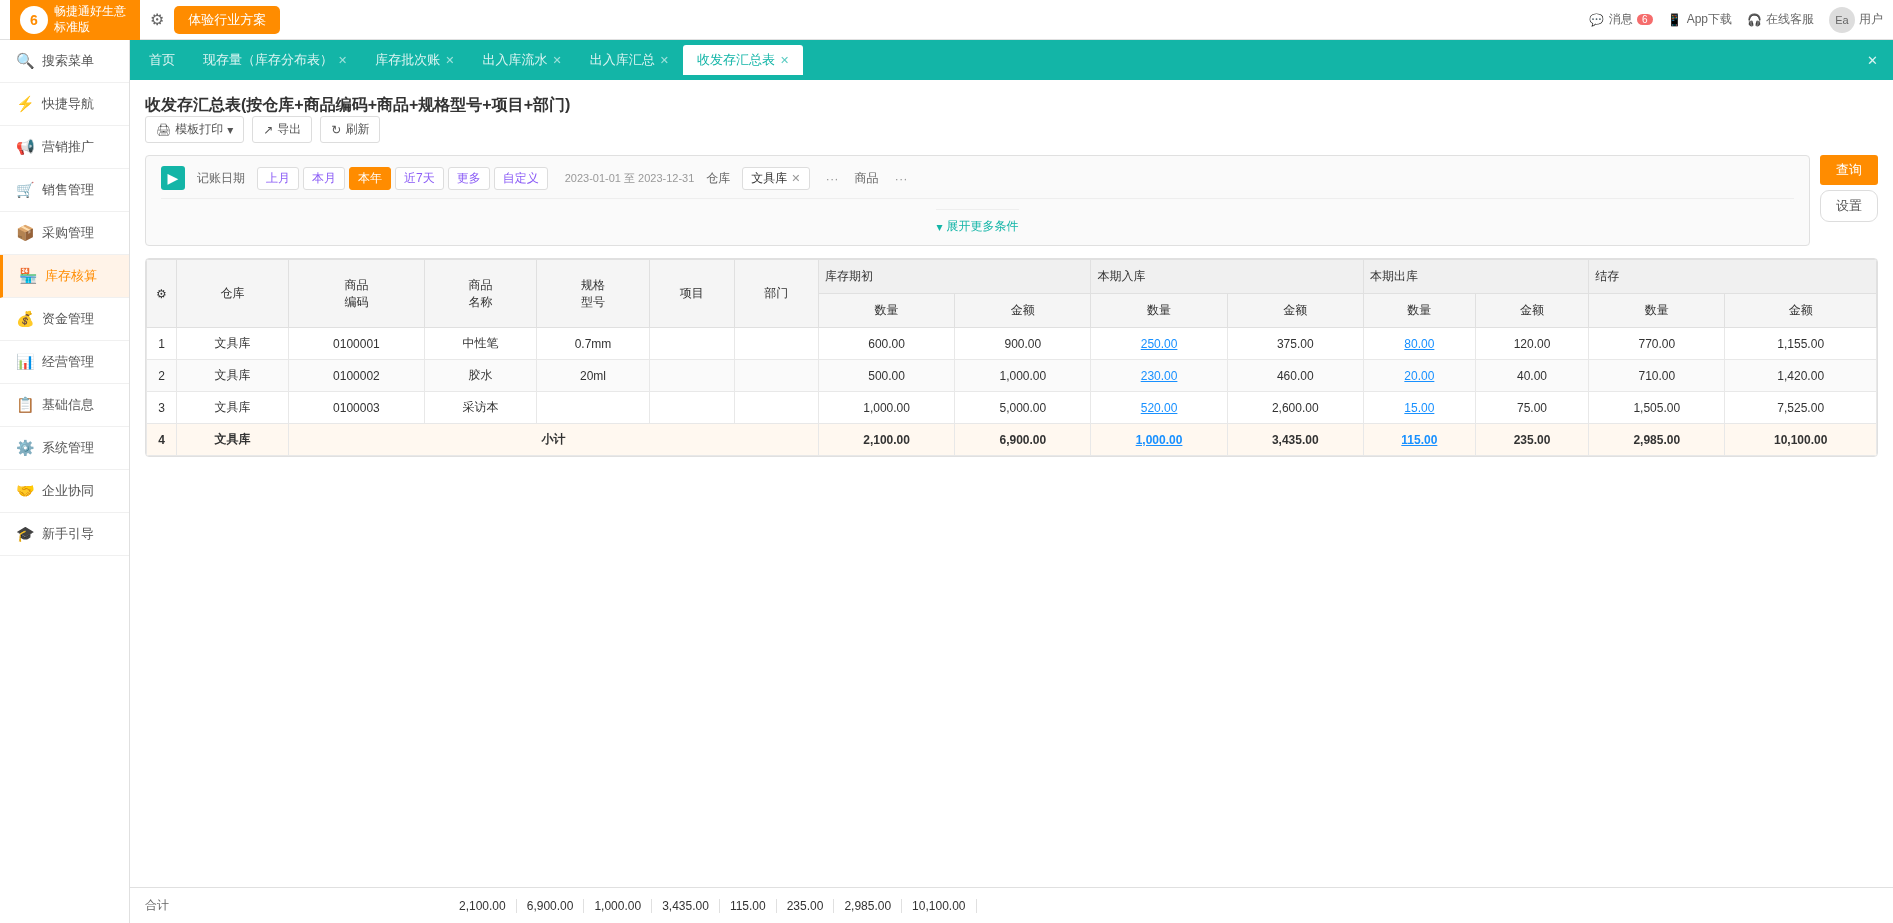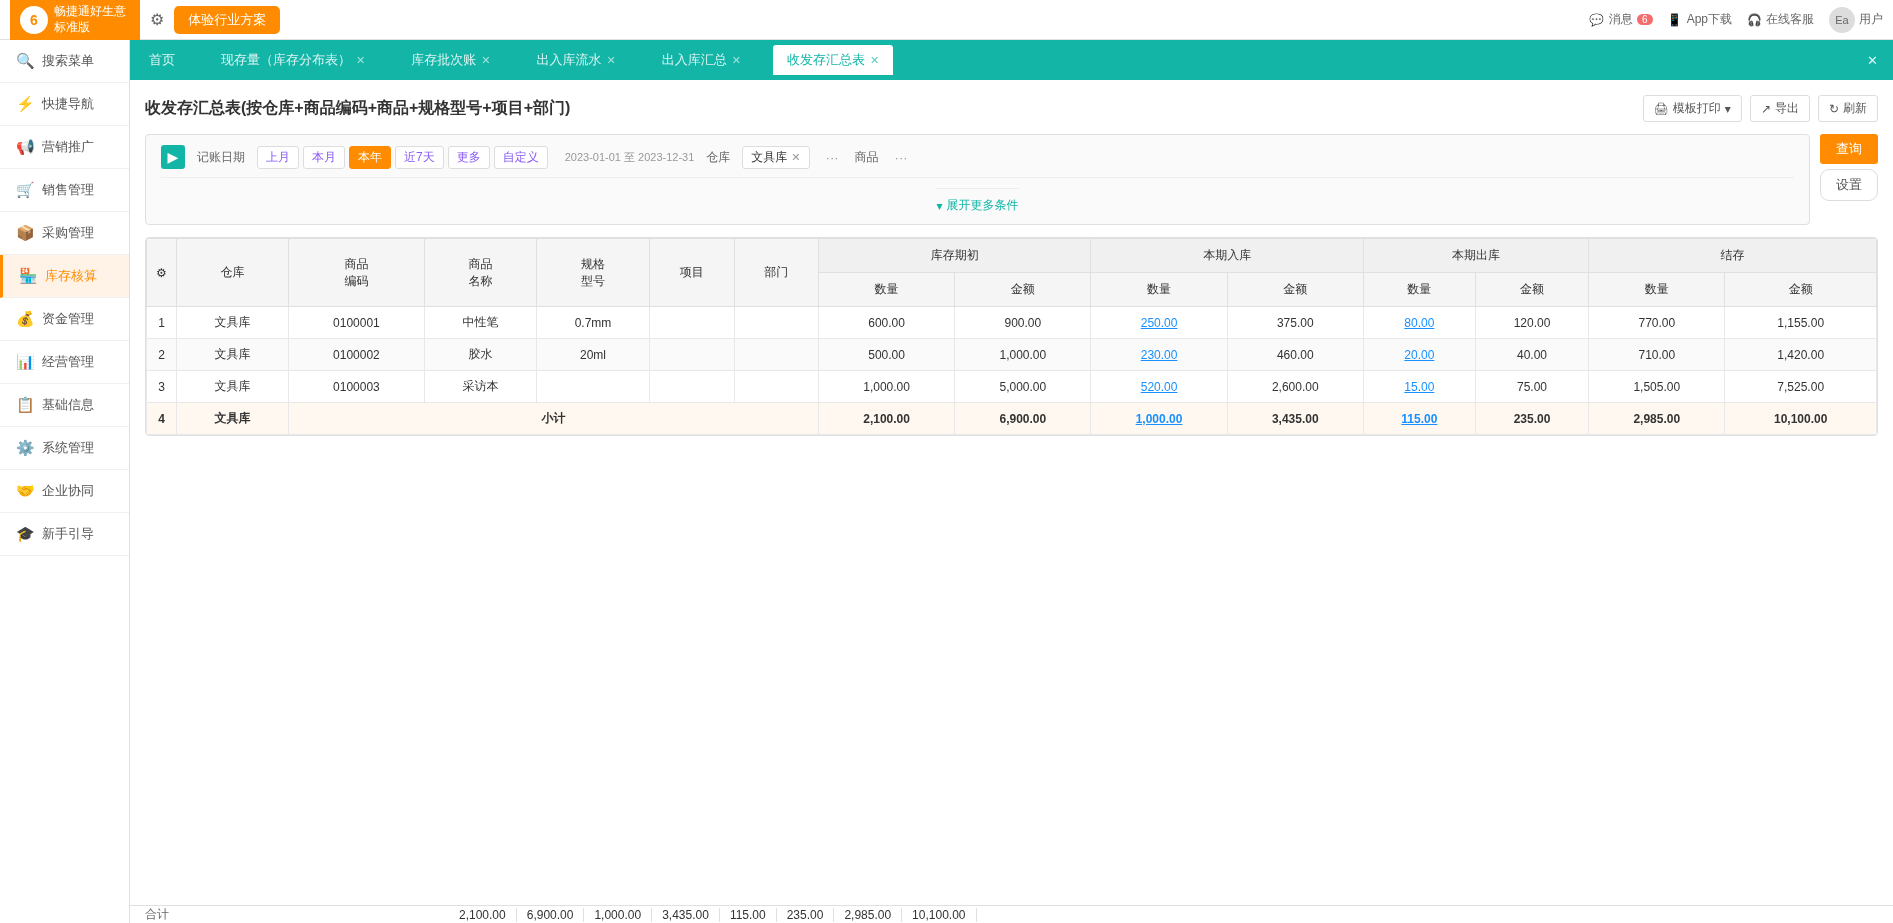--- a/index.html
+++ b/index.html
@@ -24,31 +24,31 @@
     
     .sidebar { width: 130px; background: #fff; border-right: 1px solid #e0e0e0; display: flex; flex-direction: column; overflow-y: auto; }
     .sidebar-item { display: flex; align-items: center; gap: 8px; padding: 12px 16px; cursor: pointer; color: #555; font-size: 13px; border-bottom: 1px solid #f0f0f0; }
     .sidebar-item.active { background: #fff3e8; color: #ff8c00; border-left: 3px solid #ff8c00; }
     .sidebar-icon { font-size: 15px; width: 18px; text-align: center; }
 
     
     .content-area { flex: 1; display: flex; flex-direction: column; overflow: hidden; }
 
     
-    .tab-bar { height: 40px; background: #13b5a7; display: flex; align-items: center; padding: 0 5px; gap: 18px; flex-shrink: 0; }
+    .tab-bar { height: 40px; background: #13b5a7; display: flex; align-items: center; padding: 0 5px; gap: 0; flex-shrink: 0; }
     .tab { display: flex; align-items: center; gap: 5px; padding: 6px 14px; color: rgba(255,255,255,0.85); cursor: pointer; font-size: 13px; border-radius: 3px 3px 0 0; white-space: nowrap; }
     .tab.active { background: #fff; color: #13b5a7; }
     .tab-close { font-size: 11px; color: inherit; opacity: 0.7; }
     .close-main { margin-left: auto; color: rgba(255,255,255,0.85); padding: 5px 10px; cursor: pointer; }
 
     
     .page-content { flex: 1; overflow-y: auto; background: #fff; padding: 15px; }
 
     
-    .page-header { display: flex; align-items: center; justify-content: space-between; margin-bottom: 12px; }
+    .page-header { display: flex; justify-content: space-between; margin-bottom: 12px; flex-direction: column; }
     .page-title { font-size: 16px; font-weight: bold; color: #333; }
     .header-actions { display: flex; align-items: center; gap: 8px; }
     .header-btn { display: flex; align-items: center; gap: 4px; padding: 4px 10px; border: 1px solid #ddd; border-radius: 3px; cursor: pointer; font-size: 12px; color: #555; background: #fff; }
     .query-btn { background: #ff8c00; color: #fff; border: none; padding: 6px 16px; border-radius: 3px; cursor: pointer; font-size: 13px; }
     .settings-btn { background: #fff; color: #555; border: 1px solid #ddd; padding: 6px 12px; border-radius: 9px; cursor: pointer; font-size: 13px; }
     .filter-arrow { width: 24px; height: 24px; background: #13b5a7; color: #fff; border-radius: 3px; display: flex; align-items: center; justify-content: center; cursor: pointer; font-size: 14px; }
     .filter-label { color: #666; font-size: 12px; white-space: nowrap; }
     .date-btns { display: flex; gap: 4px; align-items: center; }
     .date-btn { padding: 2px 8px; border: 1px solid #ddd; border-radius: 3px; cursor: pointer; font-size: 12px; color: #8b5cf6; background: #fff; }
     .date-btn.active { background: #ff8c00; color: #fff; border-color: #ff8c00; }
@@ -69,24 +69,24 @@
     td { padding: 7px 6px; text-align: center; border: 1px solid #e8e8e8; color: #333; white-space: nowrap; }
     tbody tr:nth-child(even) { background: #fafafa; }
     .subtotal-row { background: #fff8f0 !important; font-weight: bold; }
     .subtotal-row td { color: #333; }
     .link-val { color: #1890ff; text-decoration: underline; cursor: pointer; }
     .num-right { }
     .settings-col { width: 30px; }
     th.group-header { background: #f0f0f0; }
 
     
-    .footer-bar { height: 18px; background: #fff; border-top: 1px solid #e0e0e0; display: flex; align-items: center; padding: 0 15px; font-size: 12px; color: #333; flex-shrink: 0; }
+    .footer-bar { height: 36px; background: #fff; border-top: 1px solid #e0e0e0; display: flex; align-items: center; padding: 0 15px; font-size: 12px; color: #333; flex-shrink: 0; }
     .footer-cell { padding: 0 10px; border-right: 1px solid #e0e0e0; }
 
-    .colspan-header { text-align: center; }
+    .colspan-header { text-align: left; }
   </style>
 </head>
 <body>
 
 <div class="top-bar">
   <div class="logo-area">
     <div class="logo-icon">6</div>
     <div class="logo-text">
       <div>畅捷通好生意</div>
       <div>标准版</div>

